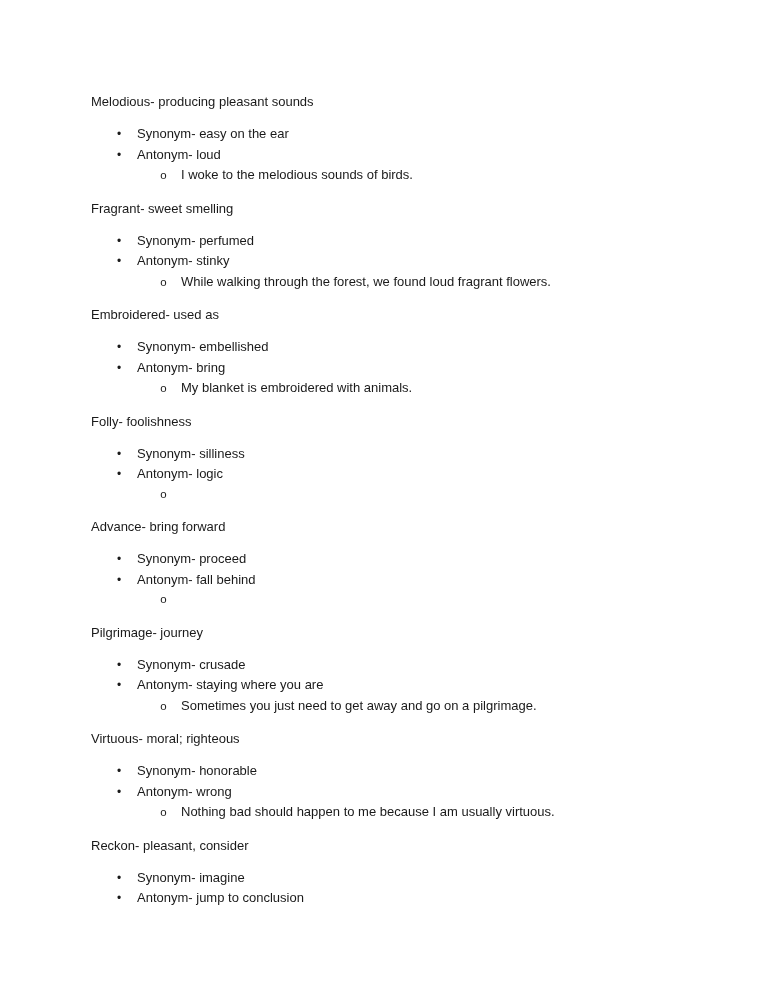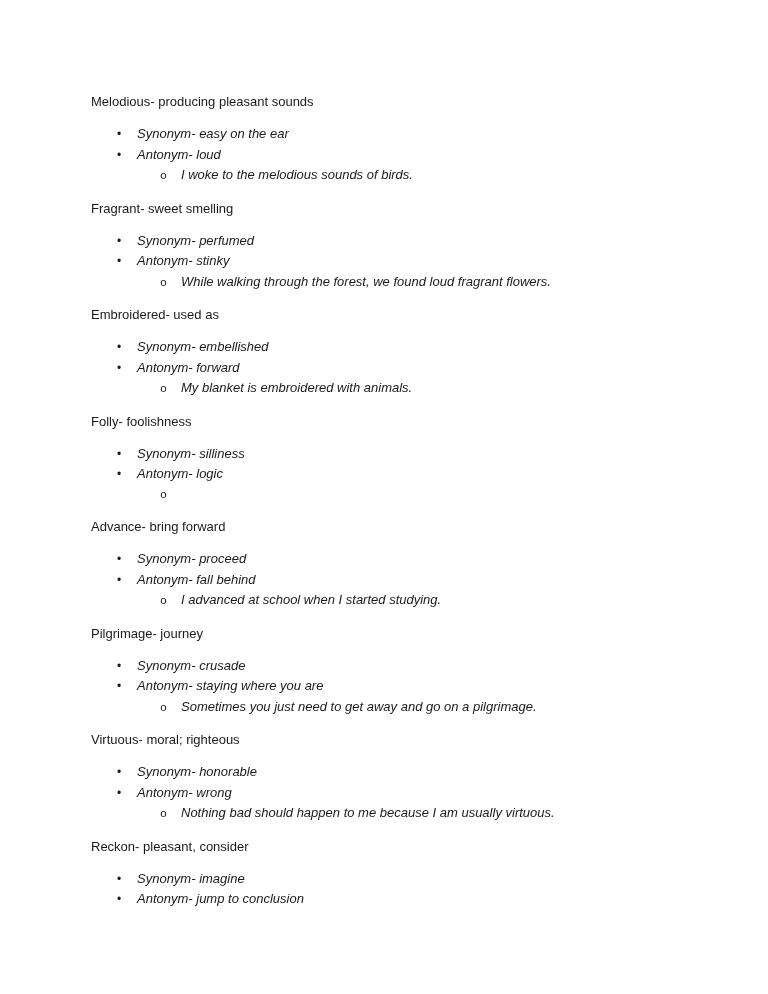--- a/index.html
+++ b/index.html
@@ -41,21 +41,21 @@
     width: 20px;
     flex: 0 0 20px;
     font-size: 12px;
   }
   .b2 {
     width: 21px;
     flex: 0 0 21px;
     font-family: "Liberation Mono", "DejaVu Sans Mono", monospace;
     font-size: 11.5px;
   }
-  .txt { flex: 1 1 auto; font-style: italic; }
+  .txt { flex: 1 1 auto; }
 </style>
 </head>
 <body>
 
 <div class="page">
   <div id="doc-body">
   <section class="entry">
     <p class="heading">Melodious- producing pleasant sounds</p>
     <div class="bullets">
       <div class="line l1">
@@ -93,21 +93,21 @@
 
   <section class="entry">
     <p class="heading">Embroidered- used as</p>
     <div class="bullets">
       <div class="line l1">
         <span class="b1">•</span>
         <span class="txt">Synonym- embellished</span>
       </div>
       <div class="line l1">
         <span class="b1">•</span>
-        <span class="txt">Antonym- forward</span>
+        <span class="txt">Antonym- bring</span>
       </div>
       <div class="line l2">
         <span class="b2">o</span>
         <span class="txt">My blanket is embroidered with animals.</span>
       </div>
     </div>
   </section>
 
   <section class="entry">
     <p class="heading">Folly- foolishness</p>
@@ -132,21 +132,20 @@
       <div class="line l1">
         <span class="b1">•</span>
         <span class="txt">Synonym- proceed</span>
       </div>
       <div class="line l1">
         <span class="b1">•</span>
         <span class="txt">Antonym- fall behind</span>
       </div>
       <div class="line l2">
         <span class="b2">o</span>
-        <span class="txt">I advanced at school when I started studying.</span>
       </div>
     </div>
   </section>
 
   <section class="entry">
     <p class="heading">Pilgrimage- journey</p>
     <div class="bullets">
       <div class="line l1">
         <span class="b1">•</span>
         <span class="txt">Synonym- crusade</span>

